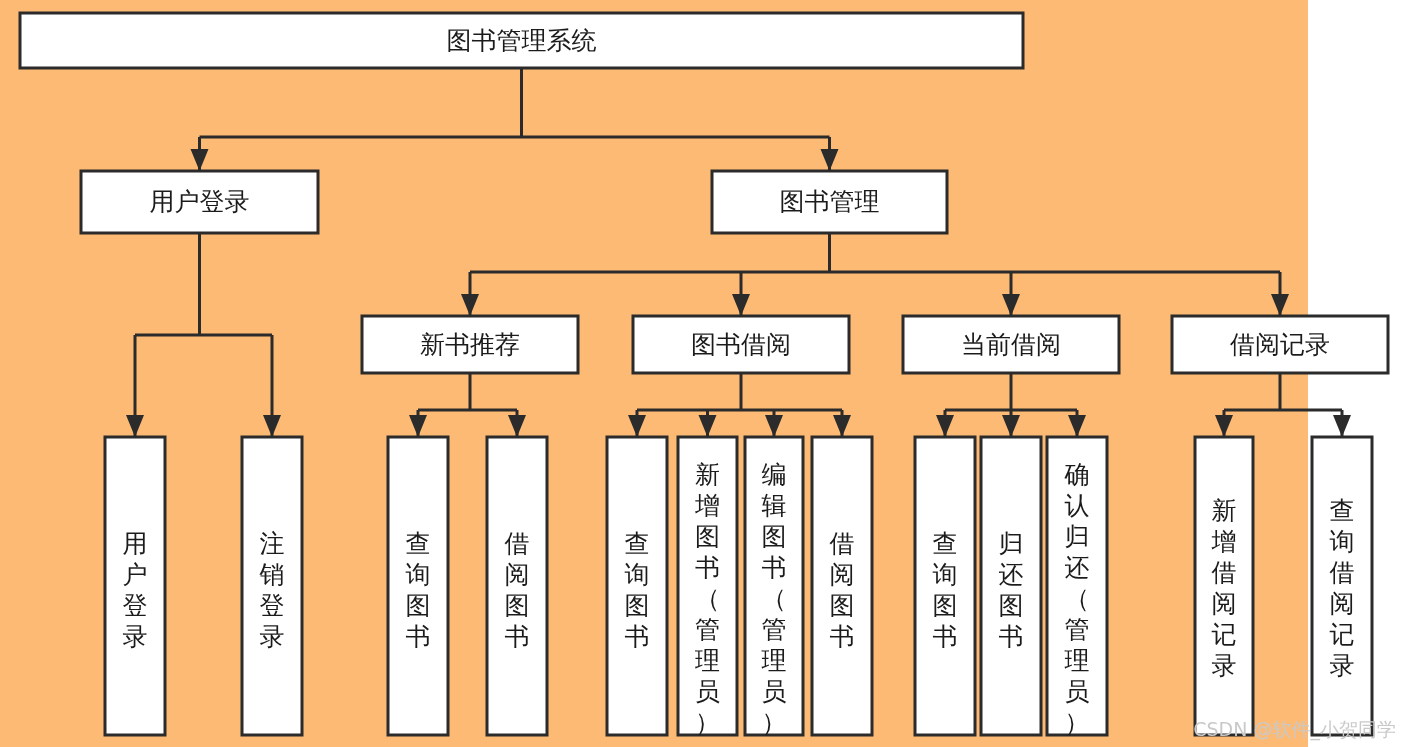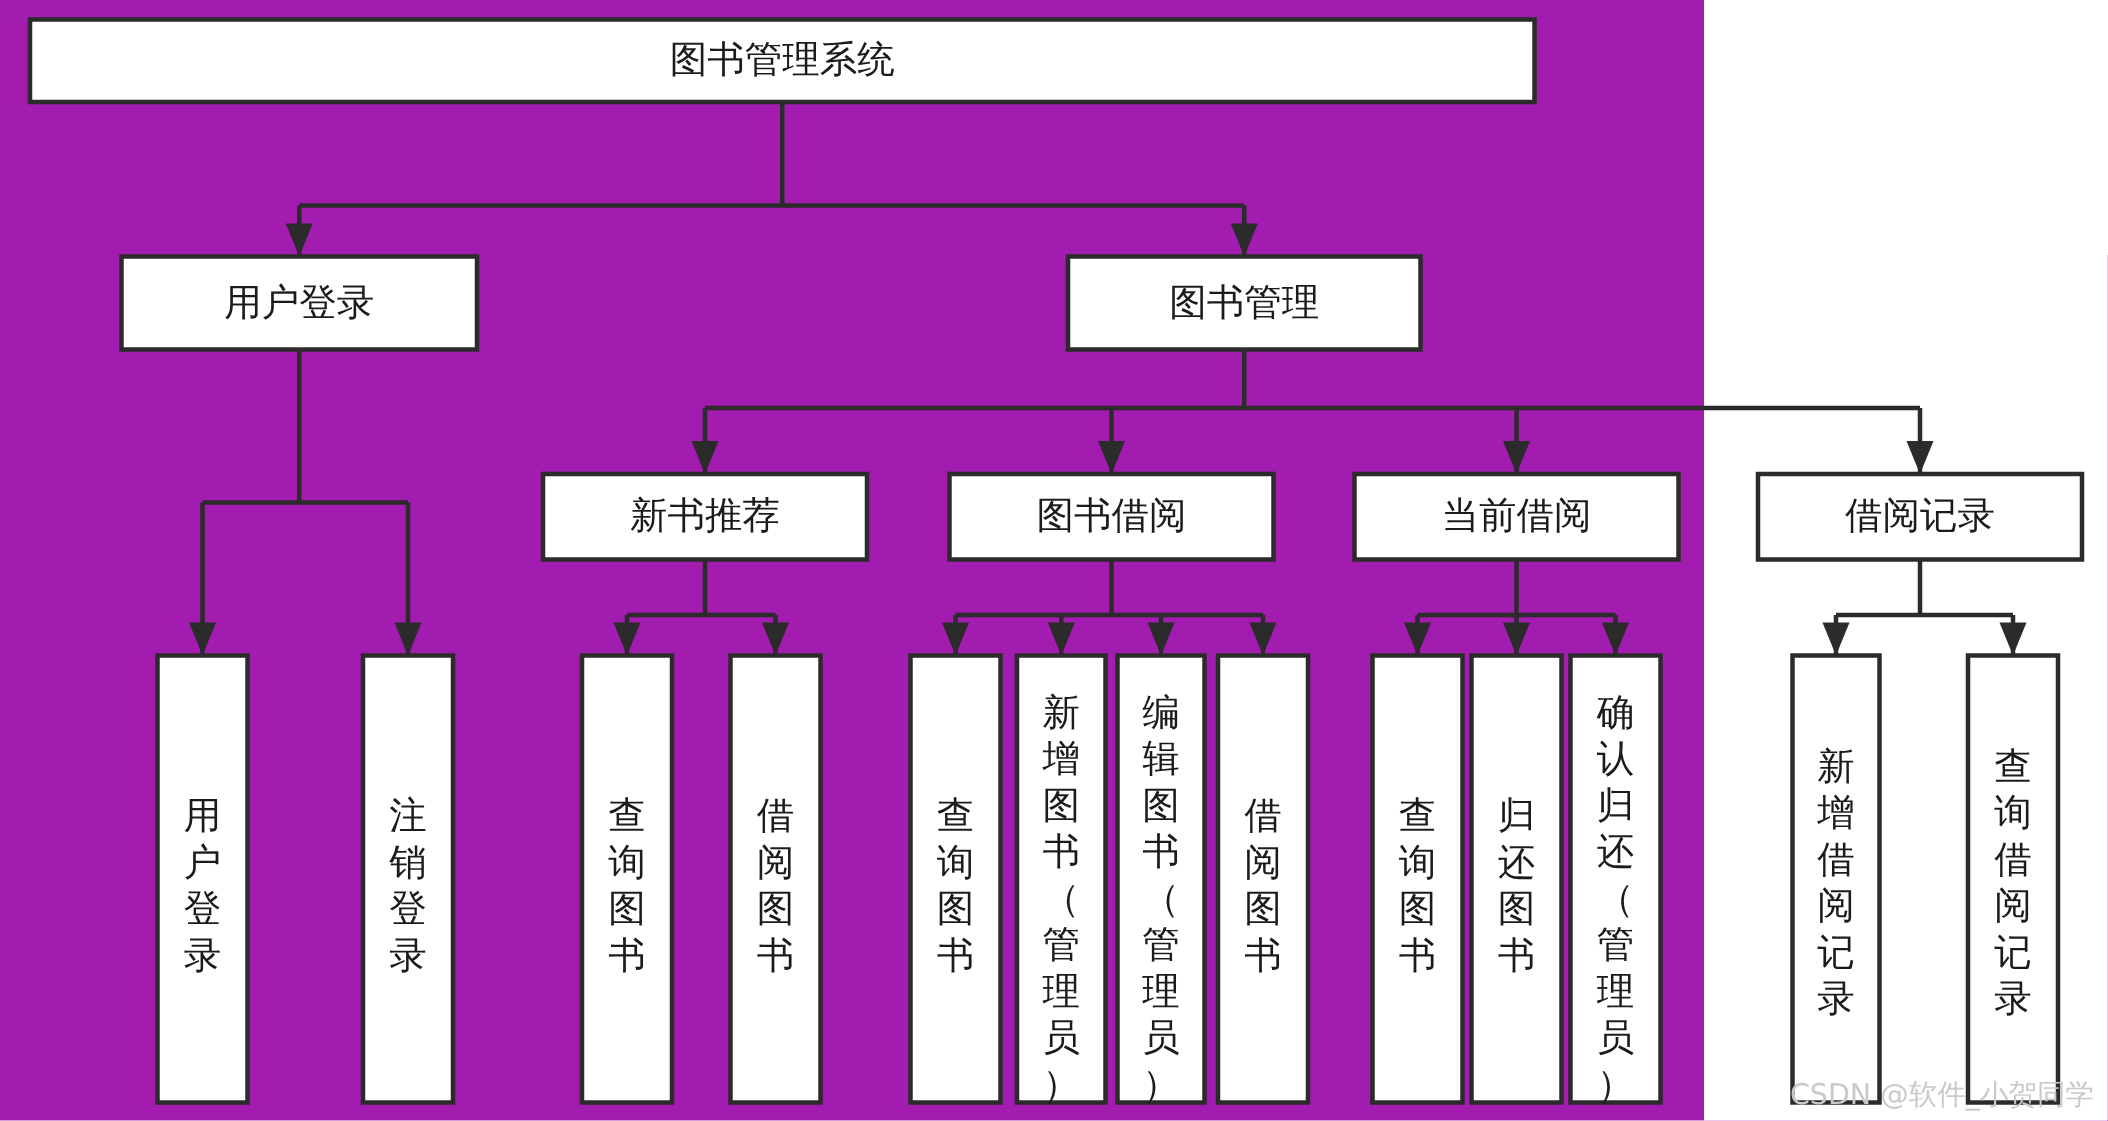--- a/index.html
+++ b/index.html
@@ -8,23 +8,23 @@
     background: #ffffff;
   }
   body {
     width: 1405px;
     height: 747px;
     font-family: "DejaVu Sans", "Liberation Sans", sans-serif;
     overflow: hidden;
   }
   #diagram-root {
     position: relative;
-    width: 1136px;
+    width: 1308px;
     height: 747px;
-    background: #a21caf;
+    background: #fdba74;
   }
   svg.diagram-canvas {
     position: absolute;
     top: 0;
     left: 0;
     width: 1405px;
     height: 747px;
   }
   .node-box {
     fill: #ffffff;

